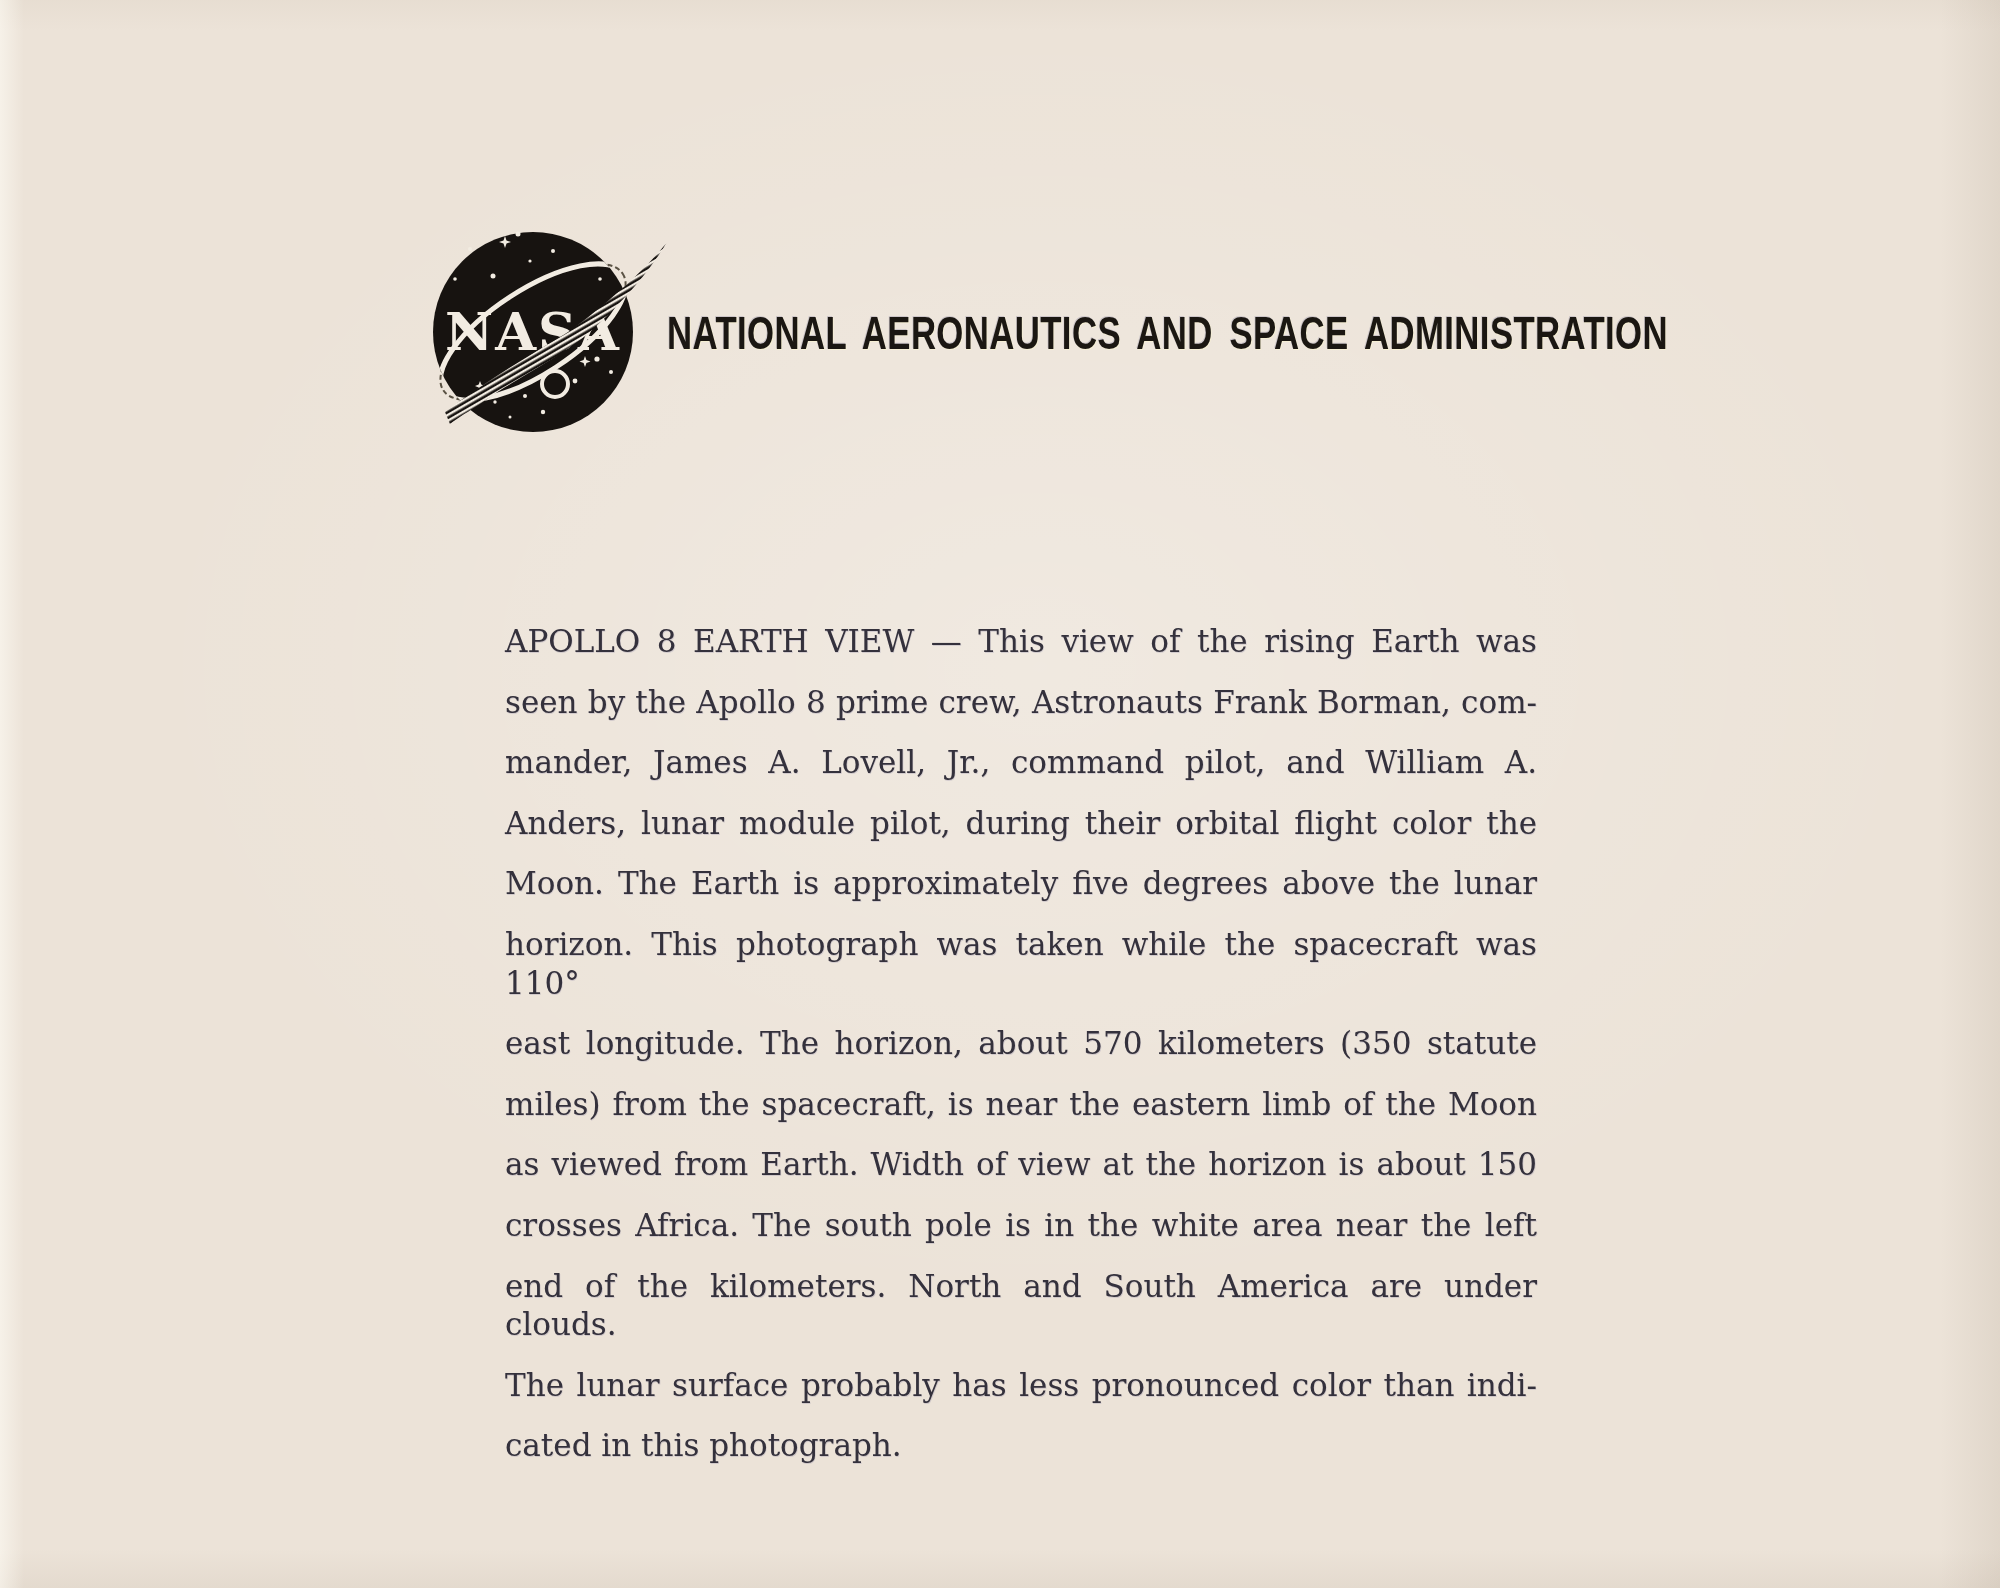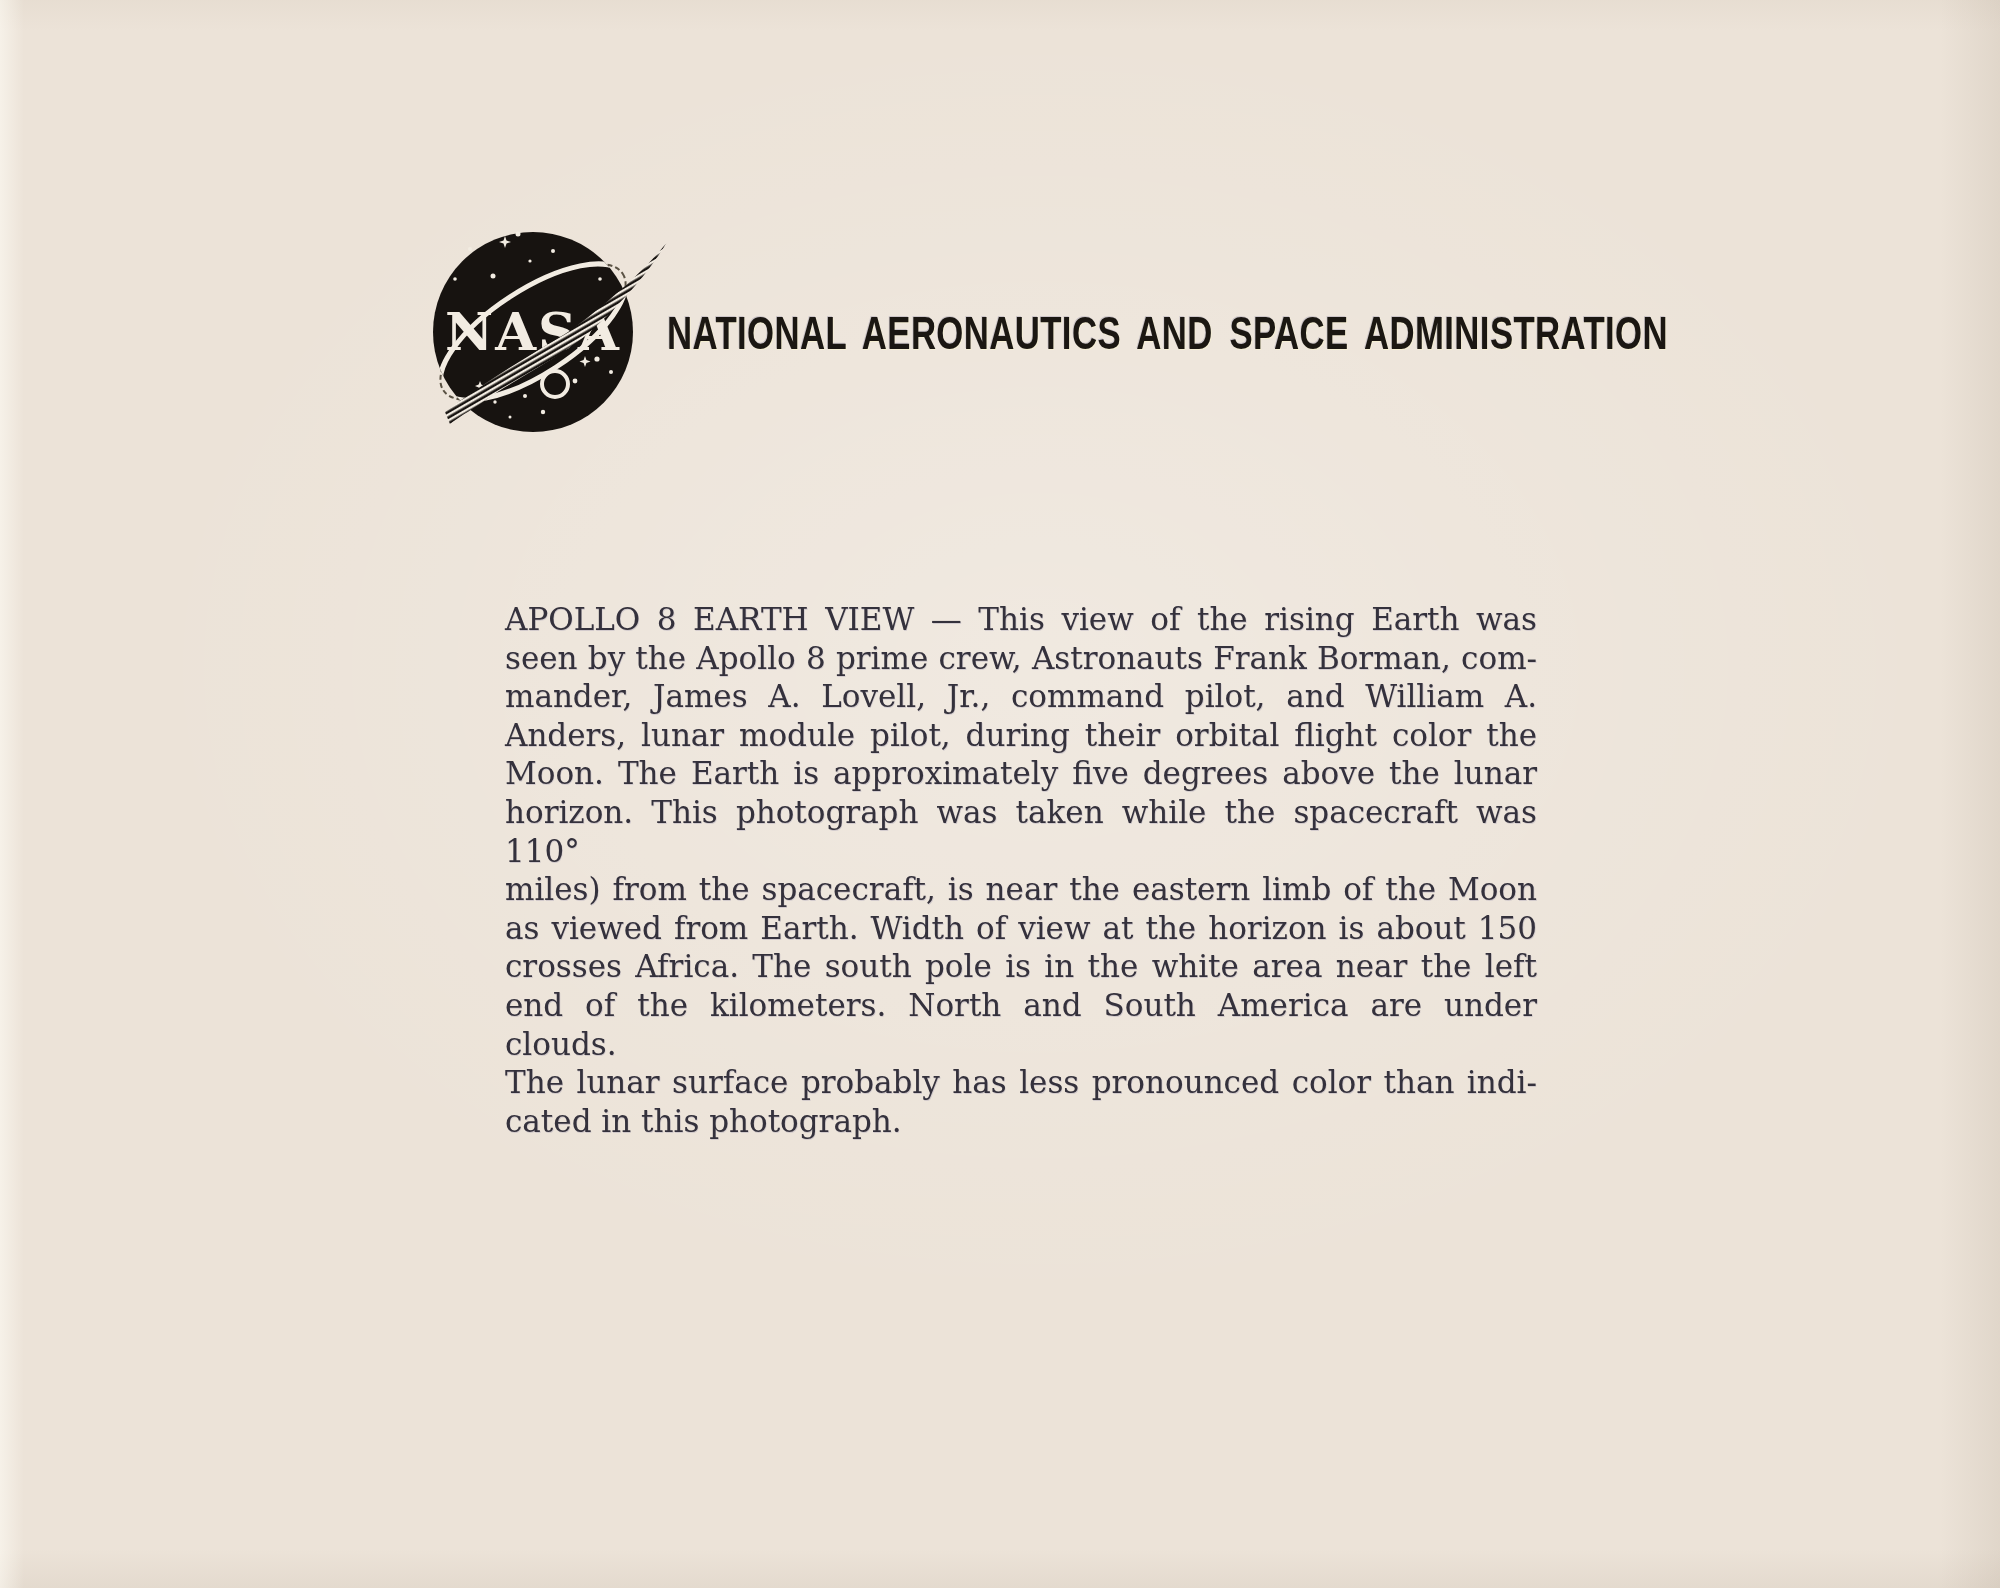--- a/index.html
+++ b/index.html
@@ -60,20 +60,21 @@
     width: 1032px;
     color: #34313c;
     font-size: 31px;
     line-height: 38.6px;
     text-shadow: 0.6px 0.8px 0 rgba(85,75,135,0.18);
   }
   .cap-line {
     text-align: justify;
     text-align-last: justify;
     white-space: normal;
+    margin-top: 22px;
   }
   .cap-line.last {
     text-align-last: left;
   }
 </style>
 </head>
 <body>
 
 <div class="sheet">
 
@@ -131,20 +132,21 @@
 
   <div class="agency-name">NATIONAL AERONAUTICS AND SPACE ADMINISTRATION</div>
 
   <div class="caption">
       <div class="cap-line">APOLLO 8 EARTH VIEW — This view of the rising Earth was</div>
       <div class="cap-line">seen by the Apollo 8 prime crew, Astronauts Frank Borman, com-</div>
       <div class="cap-line">mander, James A. Lovell, Jr., command pilot, and William A.</div>
       <div class="cap-line">Anders, lunar module pilot, during their orbital flight color the</div>
       <div class="cap-line">Moon. The Earth is approximately five degrees above the lunar</div>
       <div class="cap-line">horizon. This photograph was taken while the spacecraft was 110°</div>
+      <div class="cap-line">east longitude. The horizon, about 570 kilometers (350 statute</div>
       <div class="cap-line">miles) from the spacecraft, is near the eastern limb of the Moon</div>
       <div class="cap-line">as viewed from Earth. Width of view at the horizon is about 150</div>
       <div class="cap-line">crosses Africa. The south pole is in the white area near the left</div>
       <div class="cap-line">end of the kilometers. North and South America are under clouds.</div>
       <div class="cap-line">The lunar surface probably has less pronounced color than indi-</div>
       <div class="cap-line last">cated in this photograph.</div>
     </div>
 
 </div>
 

